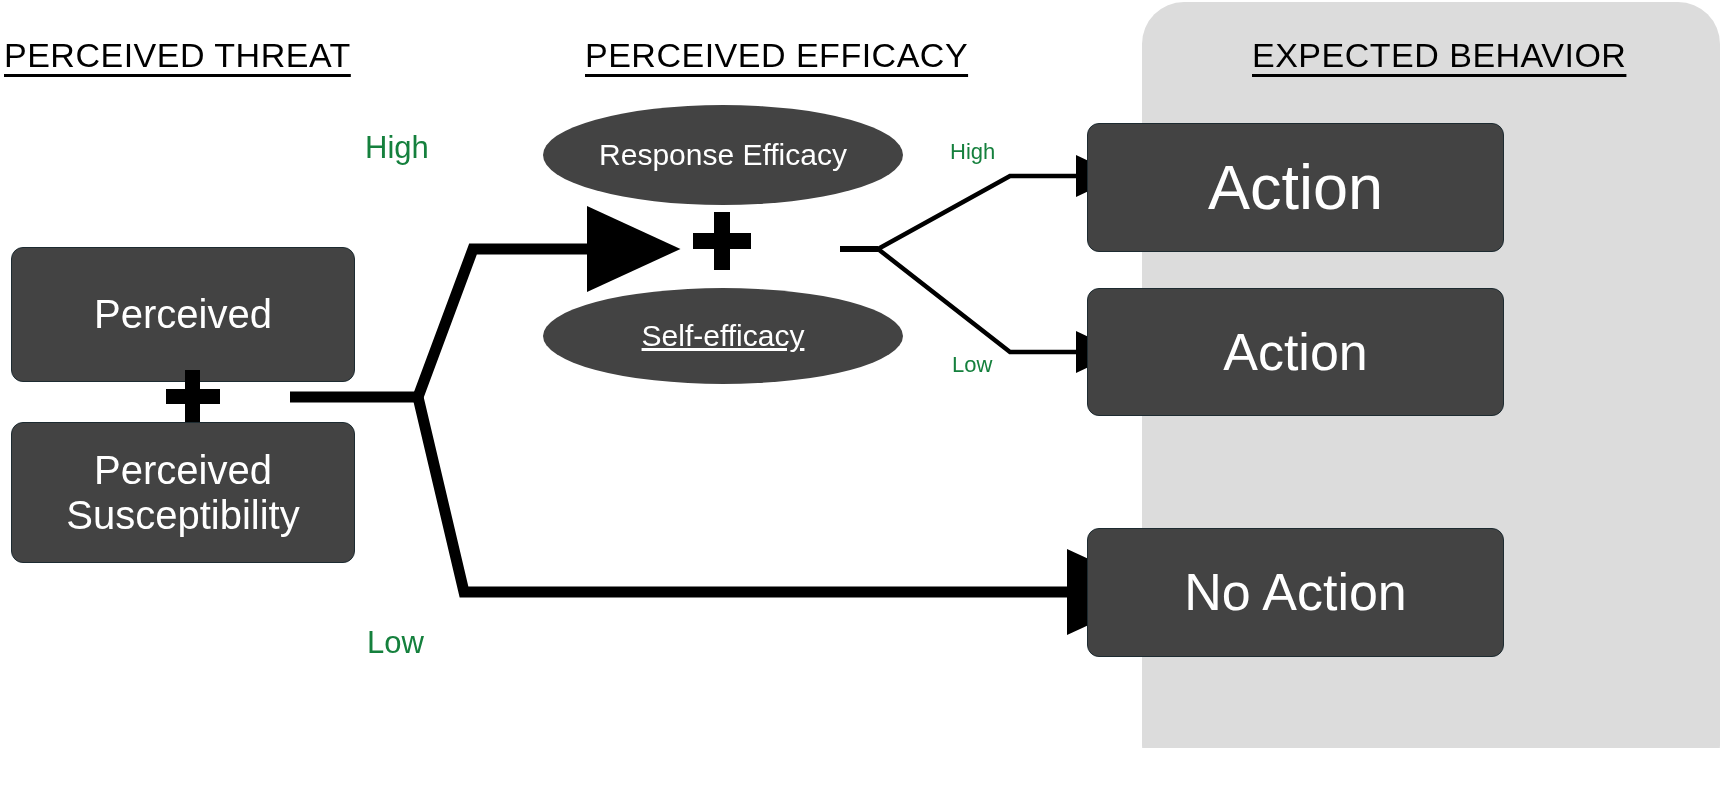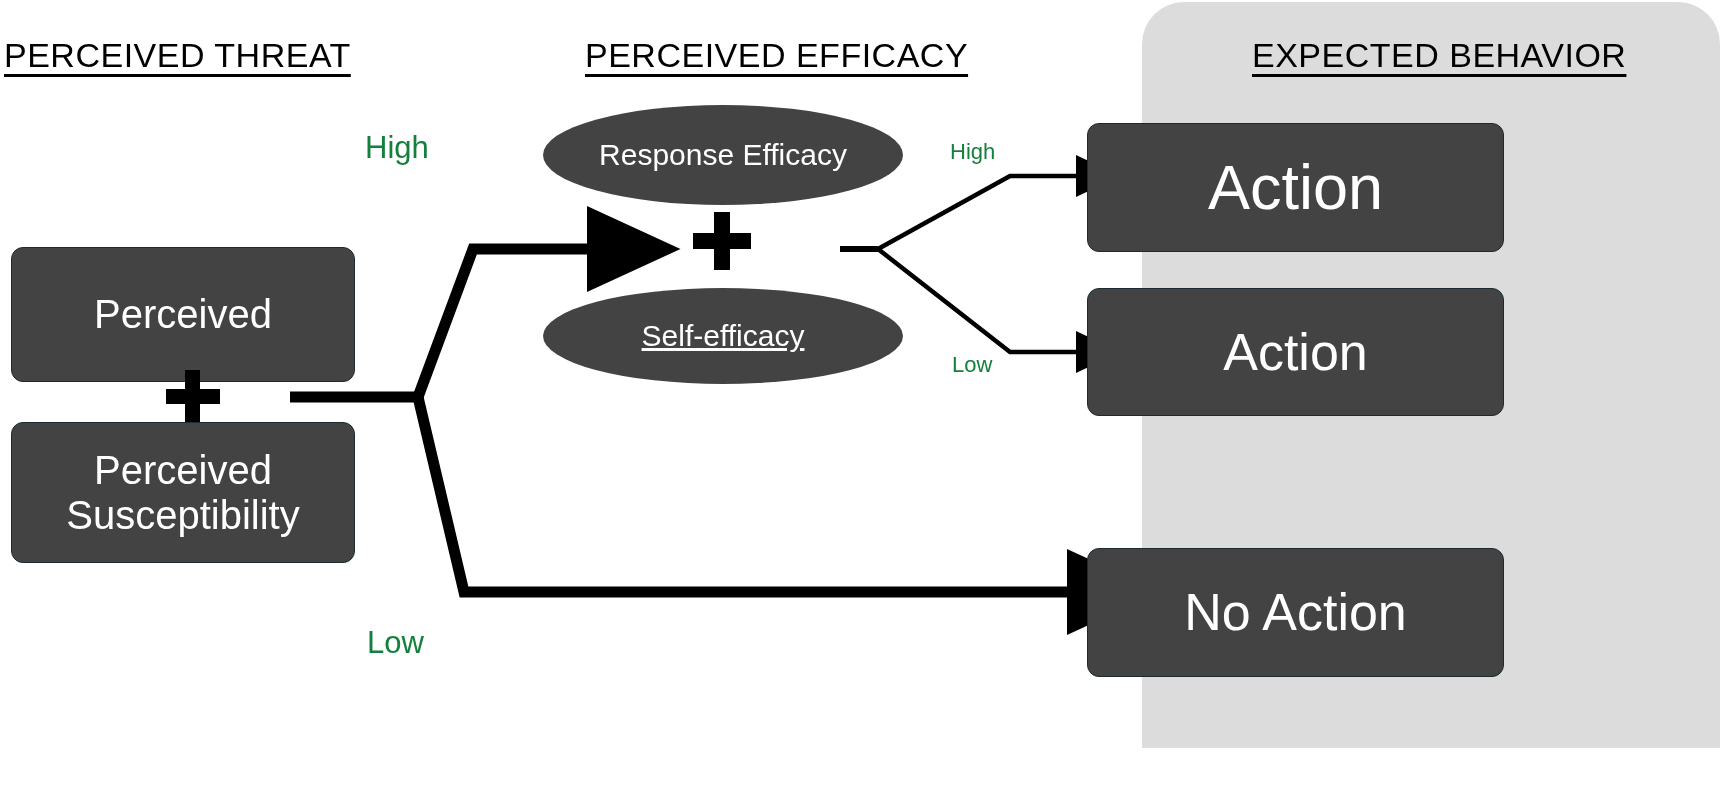--- a/index.html
+++ b/index.html
@@ -51,21 +51,21 @@
     align-items: center;
     justify-content: center;
     text-align: center;
     line-height: 1.12;
     box-sizing: border-box;
   }
   #box-severity      { left: 11px;   top: 247px; width: 344px; height: 135px; font-size: 40px; }
   #box-susceptibility{ left: 11px;   top: 422px; width: 344px; height: 141px; font-size: 40px; }
   #box-action        { left: 1087px; top: 123px; width: 417px; height: 129px; font-size: 63px; }
   #box-denial        { left: 1087px; top: 288px; width: 417px; height: 128px; font-size: 52px; }
-  #box-noaction      { left: 1087px; top: 528px; width: 417px; height: 129px; font-size: 52px; margin-top: 20px; }
+  #box-noaction      { left: 1087px; top: 528px; width: 417px; height: 129px; font-size: 52px; }
 
   
   .ellipse {
     position: absolute;
     background: #434343;
     border-radius: 50%;
     color: #ffffff;
     display: flex;
     align-items: center;
     justify-content: center;

